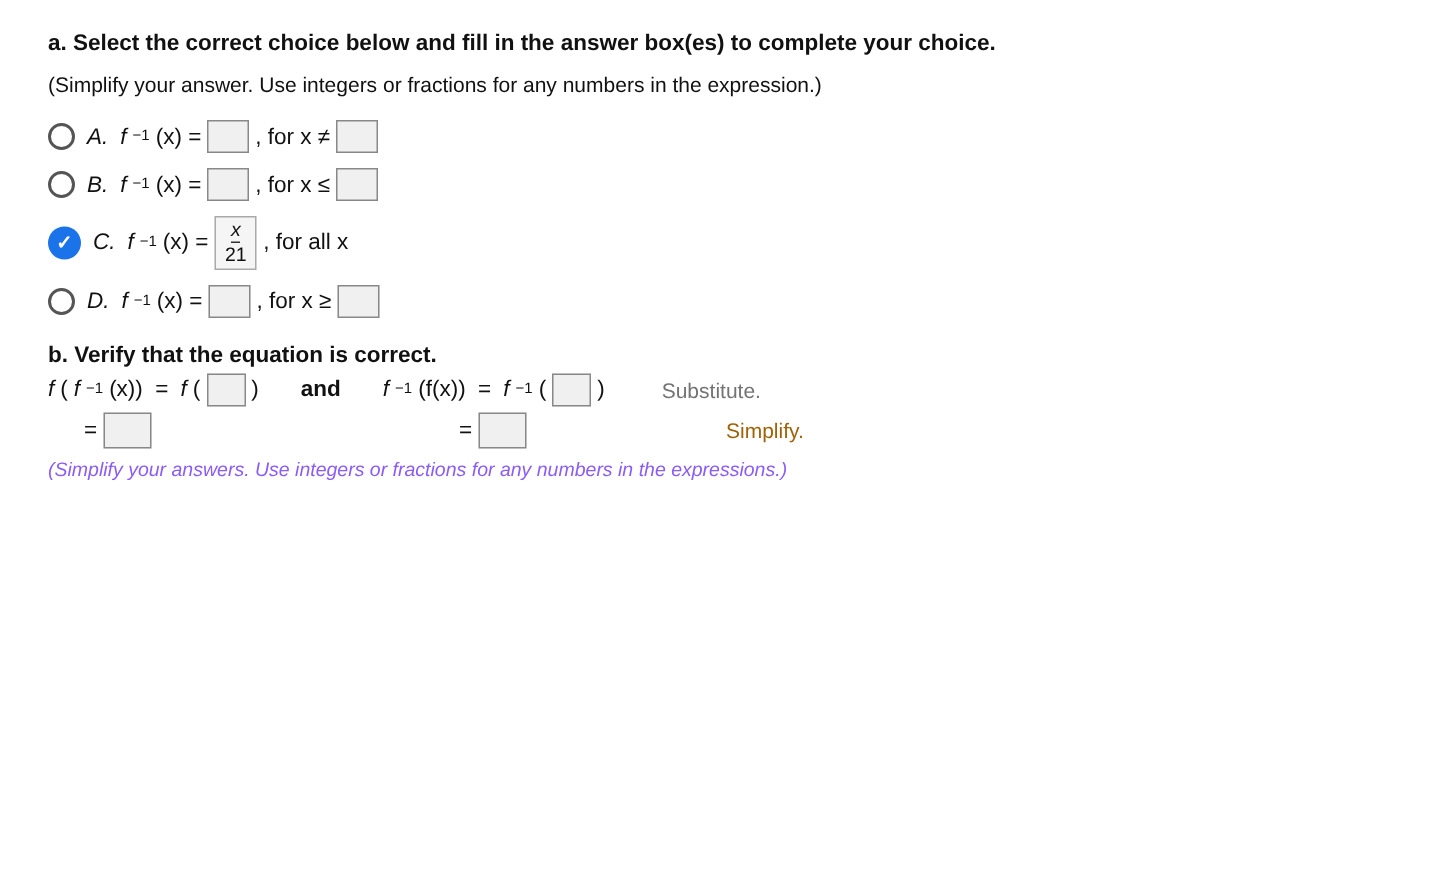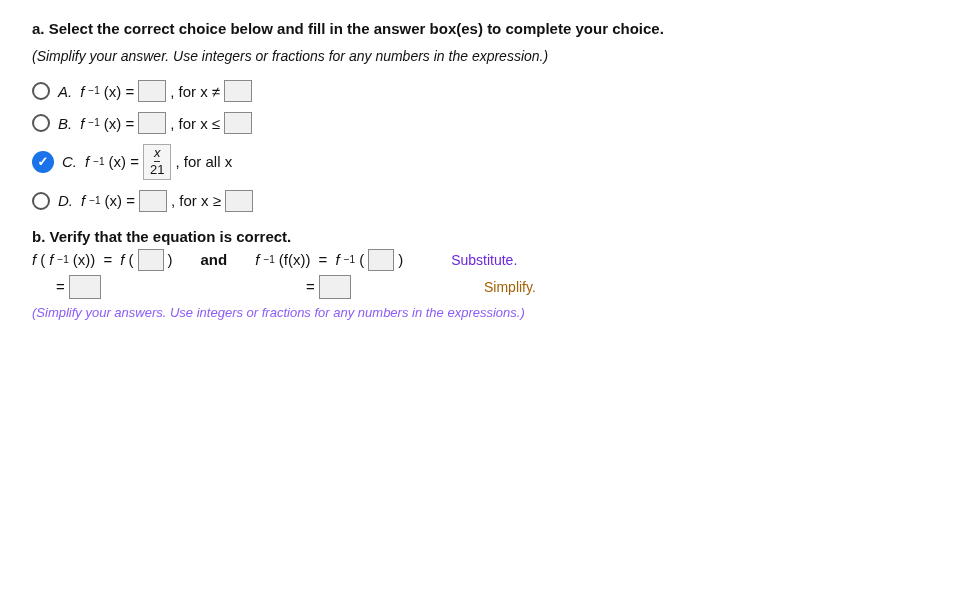--- a/index.html
+++ b/index.html
@@ -17,21 +17,20 @@
       font-size: 15px;
       font-weight: bold;
       margin-bottom: 6px;
       line-height: 1.5;
     }
 
     .instruction {
       font-size: 14px;
       margin-bottom: 14px;
       line-height: 1.4;
-      font-style: italic;
     }
 
     .choice-row {
       display: flex;
       align-items: center;
       margin-bottom: 10px;
       gap: 0px;
     }
 
     .radio-circle {
@@ -134,22 +133,22 @@
       font-size: 15px;
     }
 
     .verify-and {
       font-size: 15px;
       font-weight: bold;
     }
 
     .verify-label {
       font-size: 14px;
-      color: #6d28d9;
-      margin-left: 20px;
+      color: #737373;
+      margin-left: 10px;
     }
 
     .verify-row2 {
       display: flex;
       align-items: center;
       gap: 28px;
       margin-bottom: 4px;
       padding-left: 0;
     }
 

